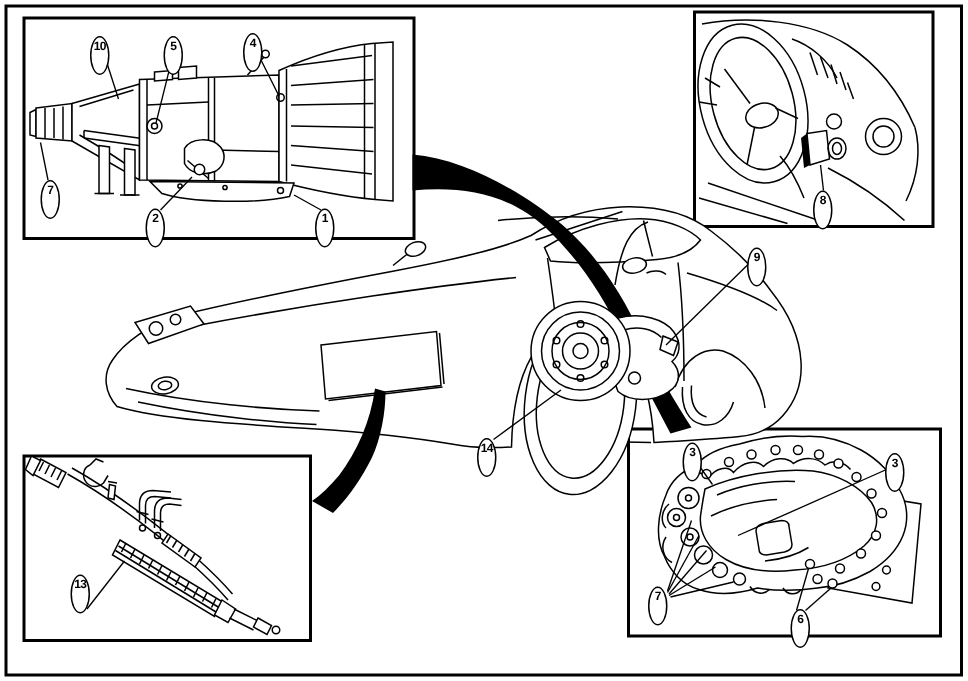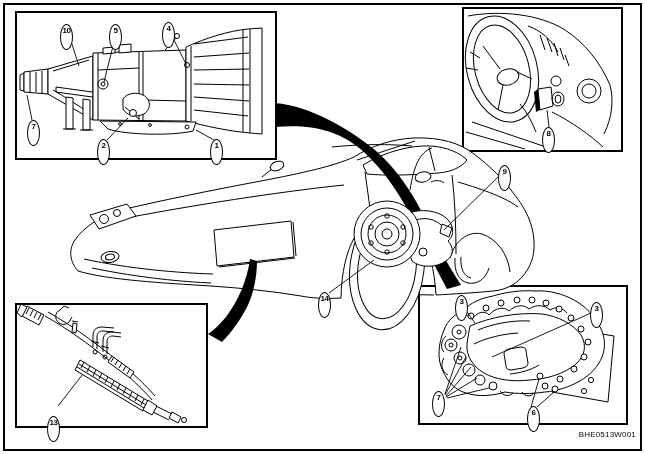--- a/index.html
+++ b/index.html
@@ -317,17 +317,16 @@
   <div class="callout" style="left:590px;top:302px">3</div>
   <div class="callout" style="left:162px;top:22px">4</div>
   <div class="callout" style="left:109px;top:24px">5</div>
   <div class="callout" style="left:527px;top:406px">6</div>
   <div class="callout" style="left:432px;top:391px">7</div>
   <div class="callout" style="left:542px;top:127px">8</div>
   <div class="callout" style="left:498px;top:165px">9</div>
   <div class="callout" style="left:60px;top:24px">10</div>
   <div class="callout" style="left:27px;top:120px">7</div>
   <div class="callout" style="left:455px;top:295px">3</div>
-  <div class="callout" style="left:47px;top:416px">13</div>
+  <div class="callout" style="left:47px;top:383px">13</div>
   <div class="callout" style="left:318px;top:292px">14</div>
 
-  <div class="fig-code">BHE0513W001</div>
 </div>
 
 </body></html>

